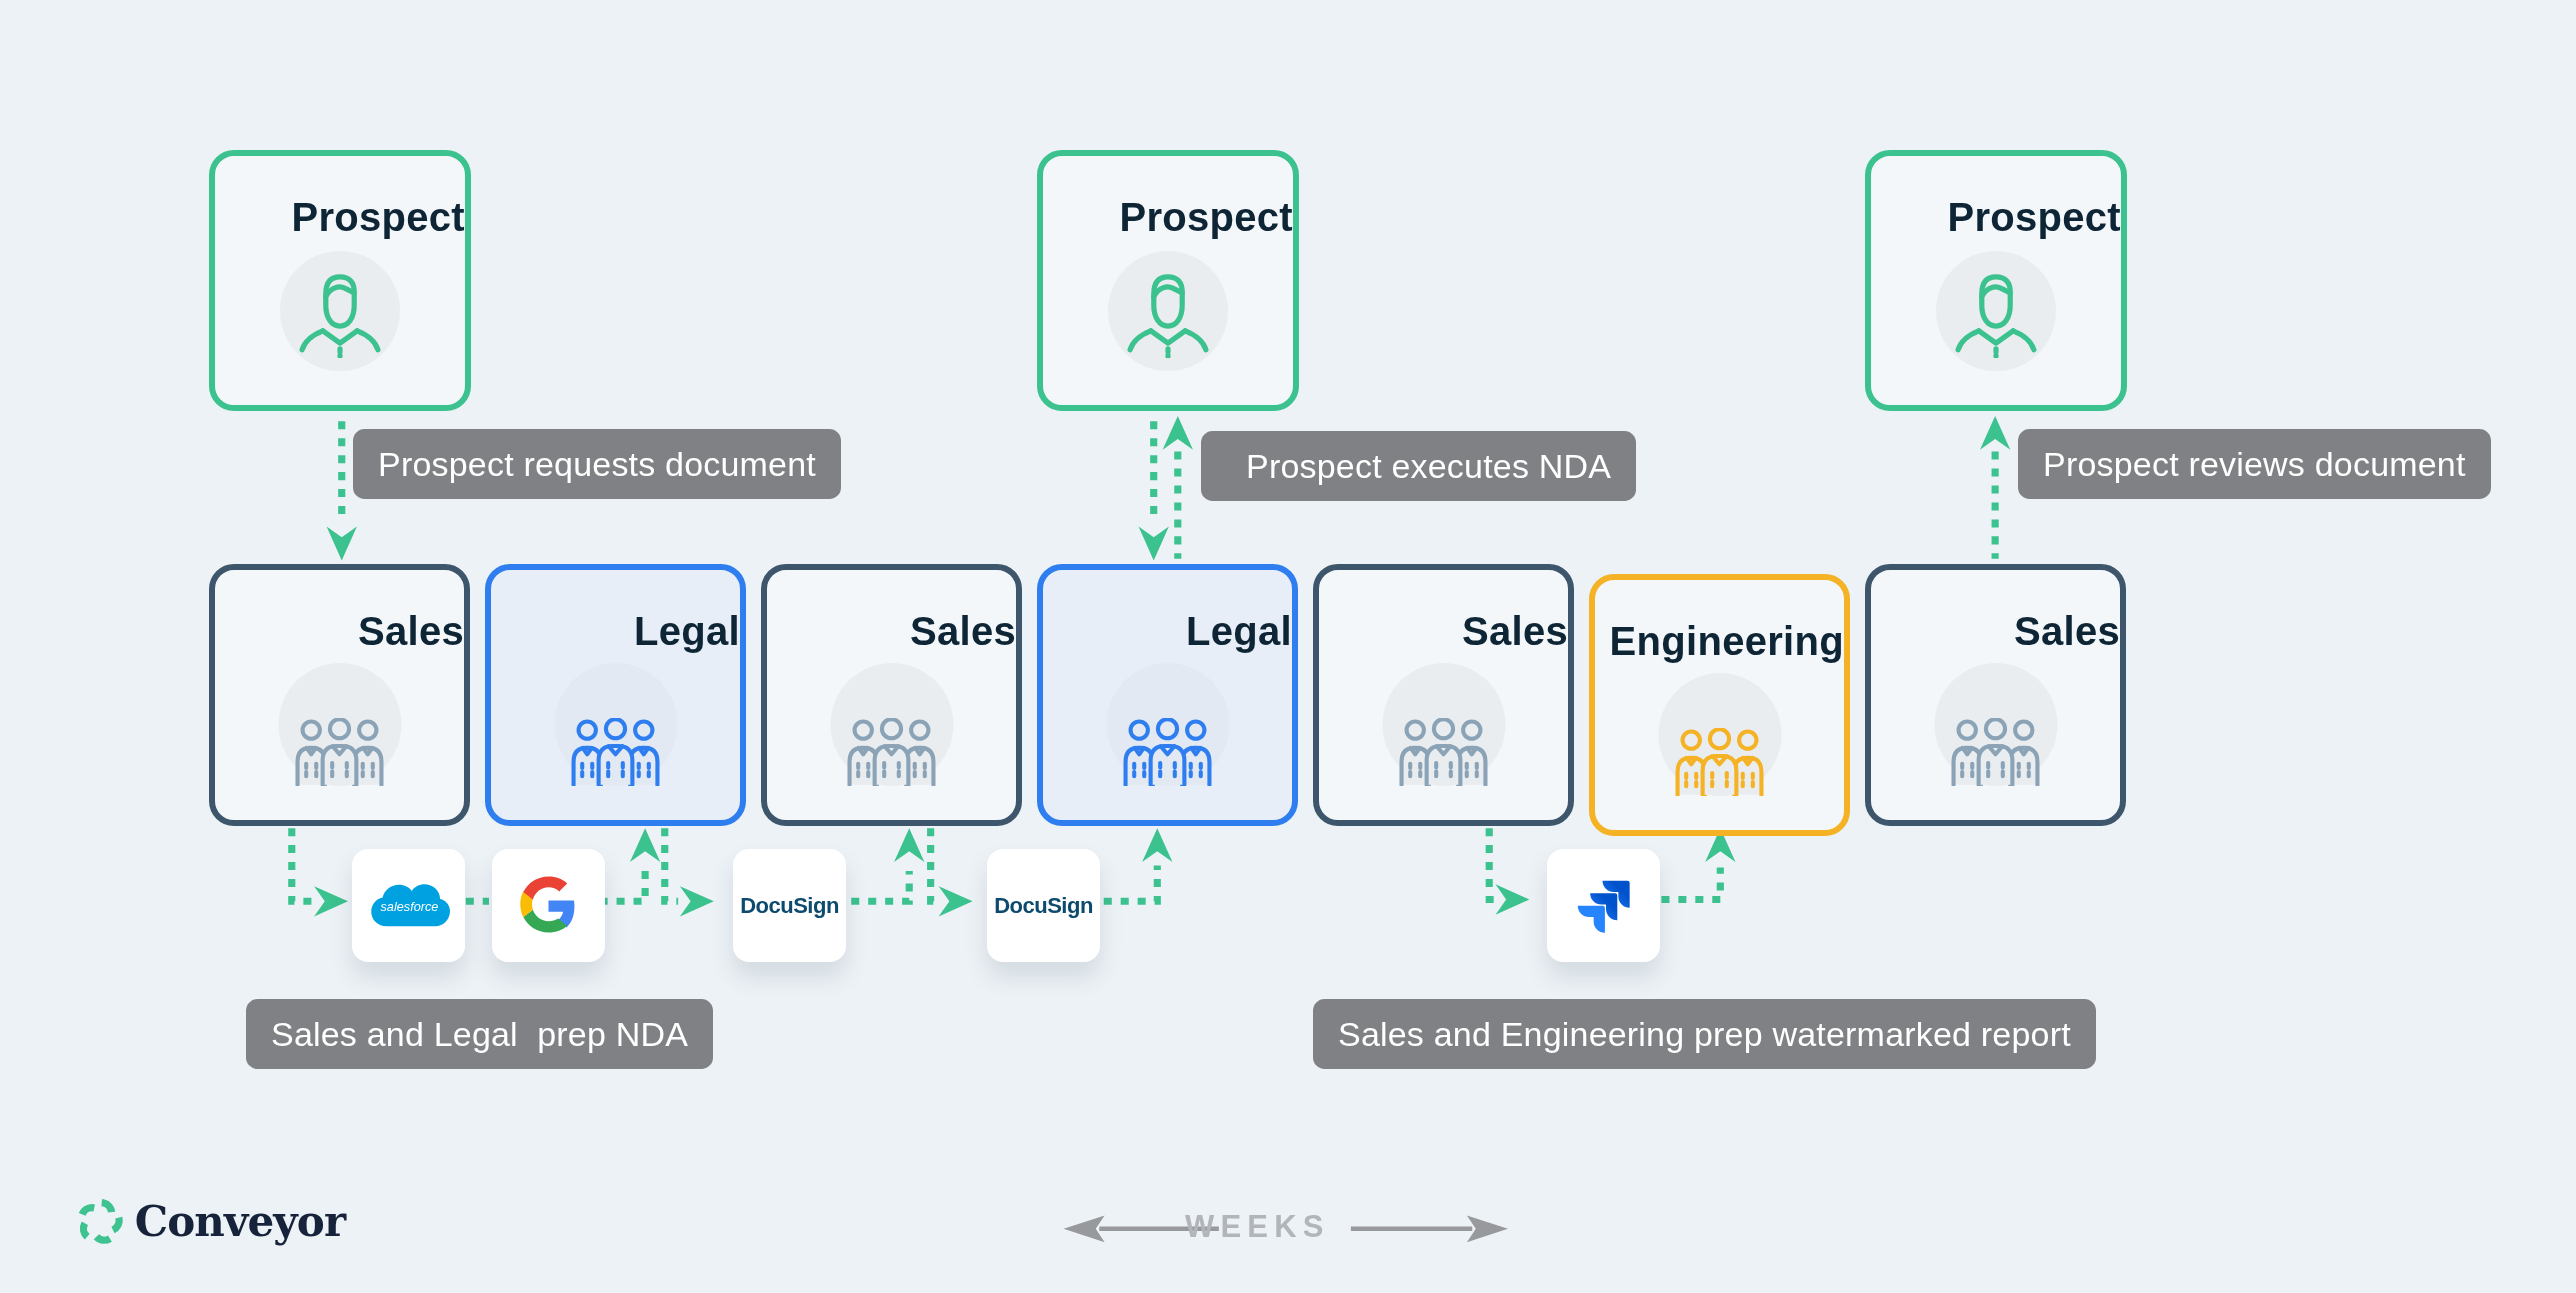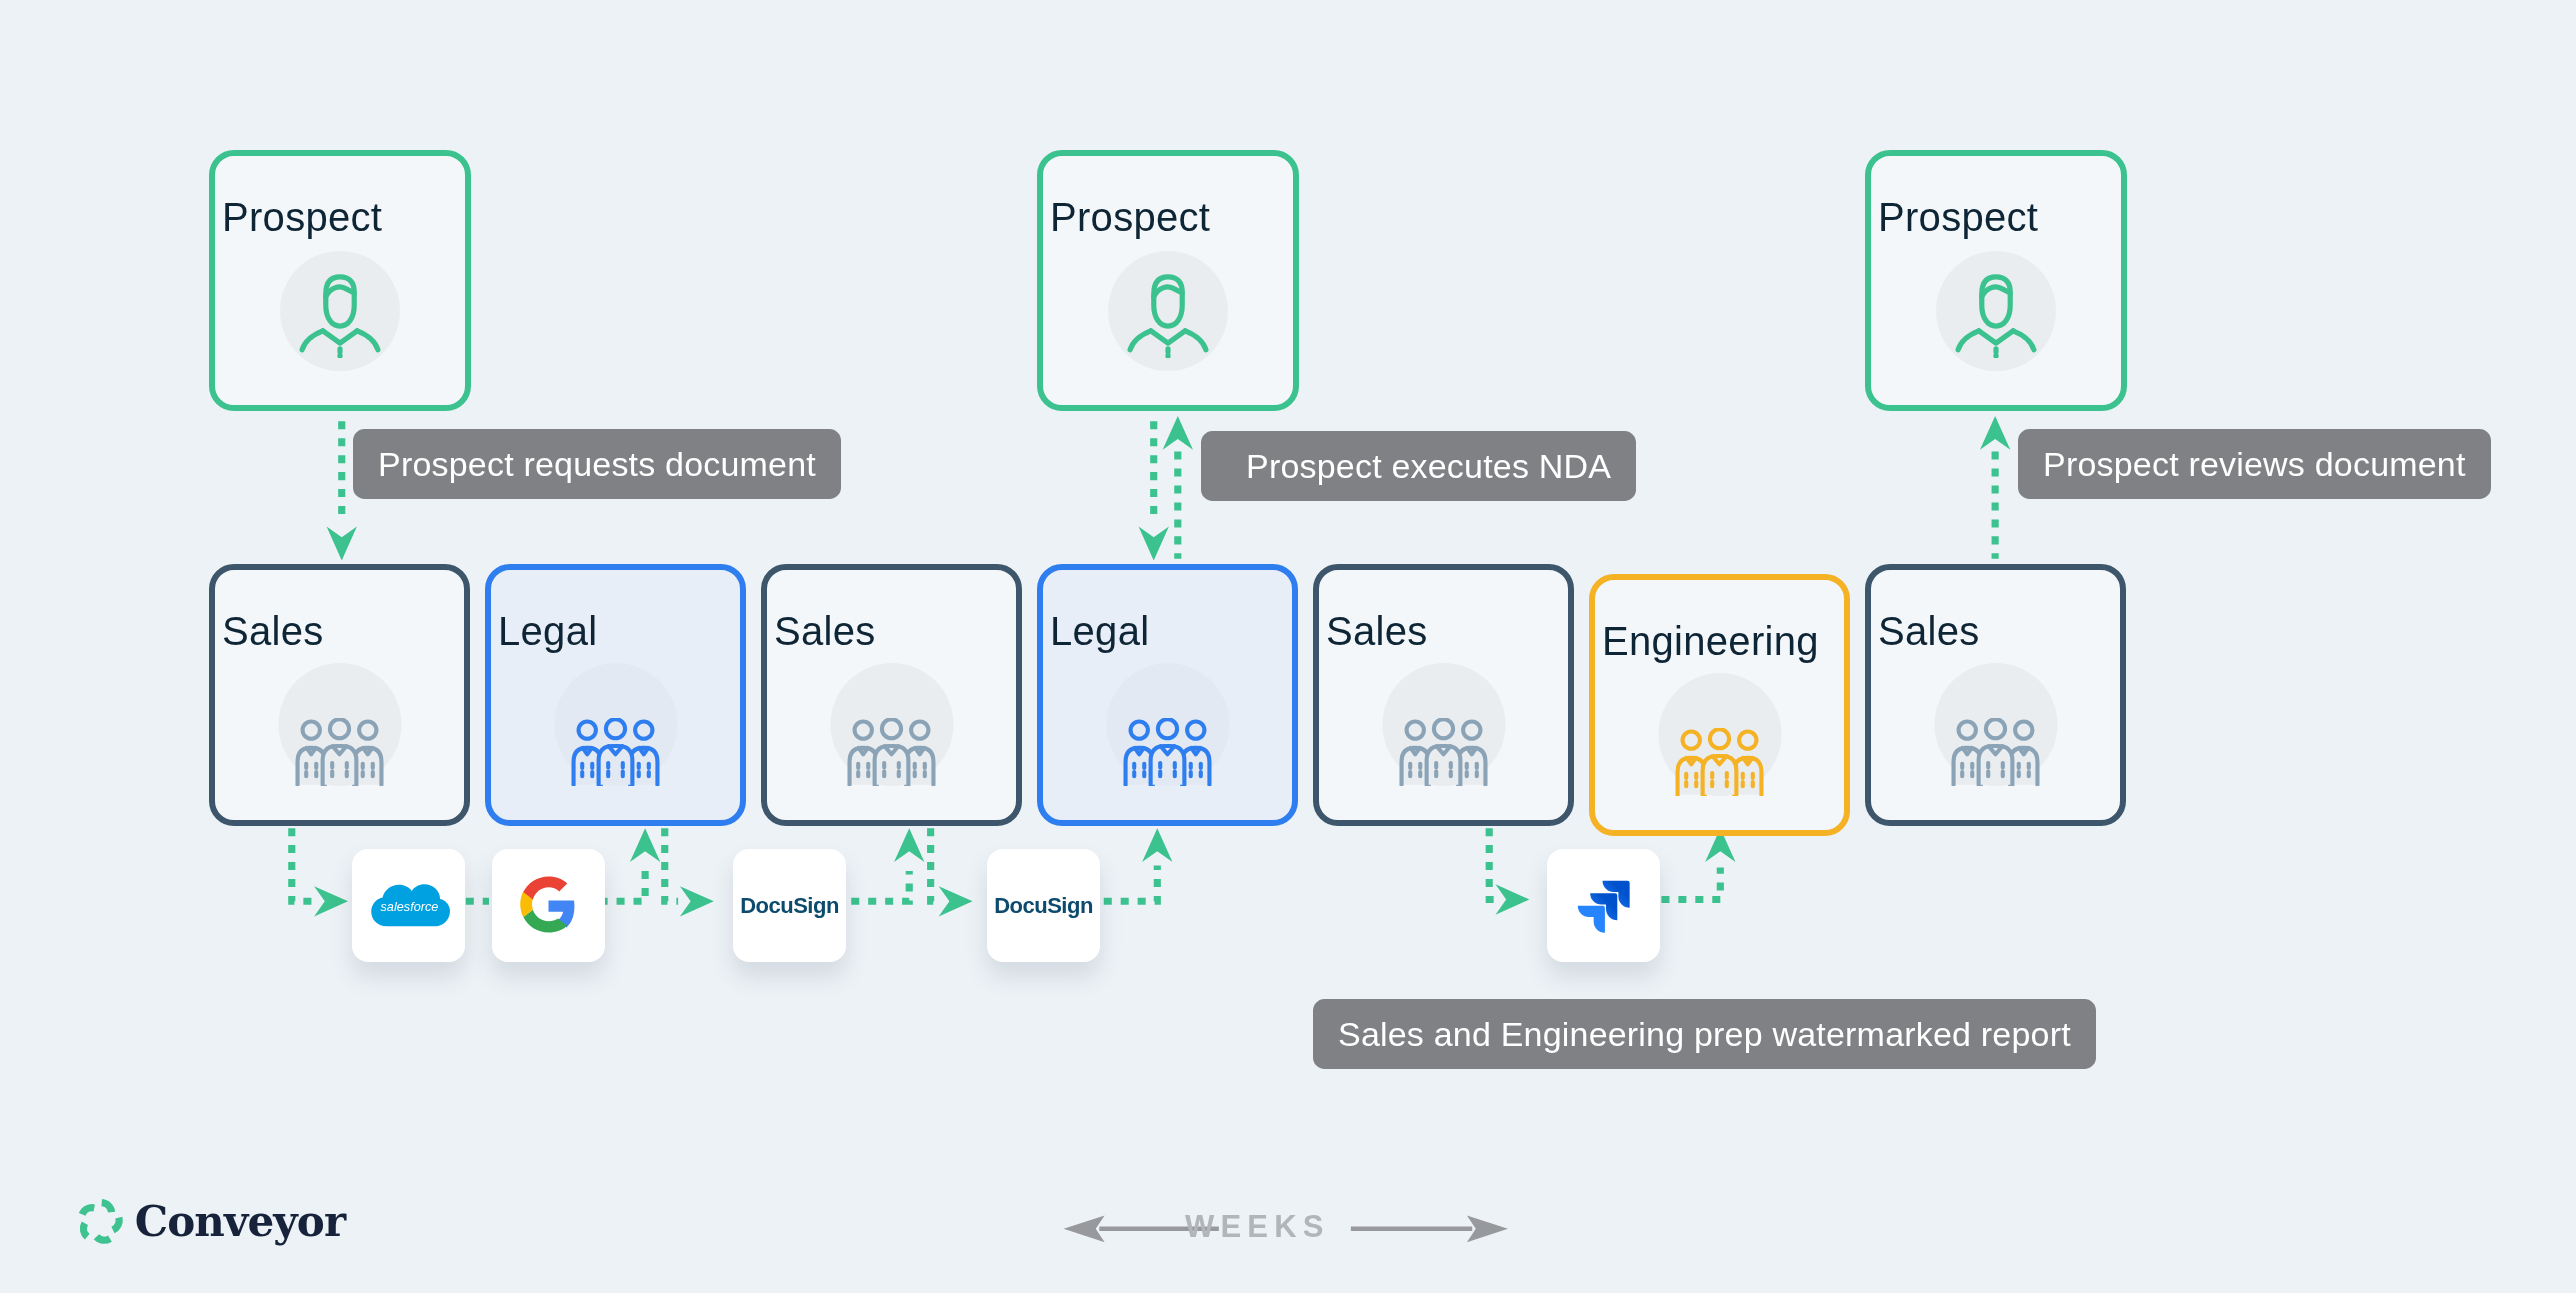--- a/index.html
+++ b/index.html
@@ -7,22 +7,22 @@
     position:relative;width:2576px;height:1294px;overflow:hidden;
     background:var(--bg,#edf2f6);
     font-family:"Liberation Sans","DejaVu Sans",sans-serif;
   }
   
   .box{
     position:absolute;box-sizing:border-box;border-radius:25px;
     background:var(--box-fill,#f4f7fa);border:6.2px solid #000;
   }
   .box .box-title{
-    position:absolute;top:39px;left:0;width:100%;text-align:left;
-    font-size:40px;font-weight:400;color:var(--ink,#0e2536);letter-spacing:0.3px;padding-left:7px;
+    position:absolute;top:39px;left:0;width:100%;text-align:right;
+    font-size:40px;font-weight:700;color:var(--ink,#0e2536);letter-spacing:0.3px;
   }
   .avatar-circle{
     position:absolute;left:50%;transform:translateX(-50%);
     border-radius:50%;background:var(--circle-bg,#e9edf0);
   }
   .prospect{border-color:var(--green,#3cc28e);width:262px;height:261px;}
   .prospect .avatar-circle{top:95px;width:120px;height:120px;--circle-bg:#e9edf0;}
   .dept{width:261px;height:262px;top:564px;}
   .dept .avatar-circle{top:93px;width:123px;height:123px;}
   .dept.sales{border-color:var(--sales,#3d566b);}
@@ -270,20 +270,21 @@
     <div class="avatar-circle">
       <svg class="icon-people" viewBox="0 0 106 76" width="95" height="68">
           <use href="#ic-people"></use>
         </svg>
     </div>
   </div>
 
   <div class="chip" style="left:353px;top:429px;">Prospect requests document</div>
   <div class="chip" style="left:1201px;top:431px;padding-left:45px;">Prospect executes NDA</div>
   <div class="chip" style="left:2018px;top:429px;">Prospect reviews document</div>
+  <div class="chip" style="left:246px;top:999px;">Sales and Legal  prep NDA</div>
   <div class="chip" style="left:1313px;top:999px;">Sales and Engineering prep watermarked report</div>
 
   <div class="tile" style="left:352px;">
     <svg width="87" height="61" viewBox="0 0 98 68">
         <use href="#ic-salesforce"></use>
       </svg>
   </div>
   <div class="tile" style="left:492px;">
     <svg width="59" height="59" viewBox="0 0 66 66">
         <use href="#ic-google"></use>

